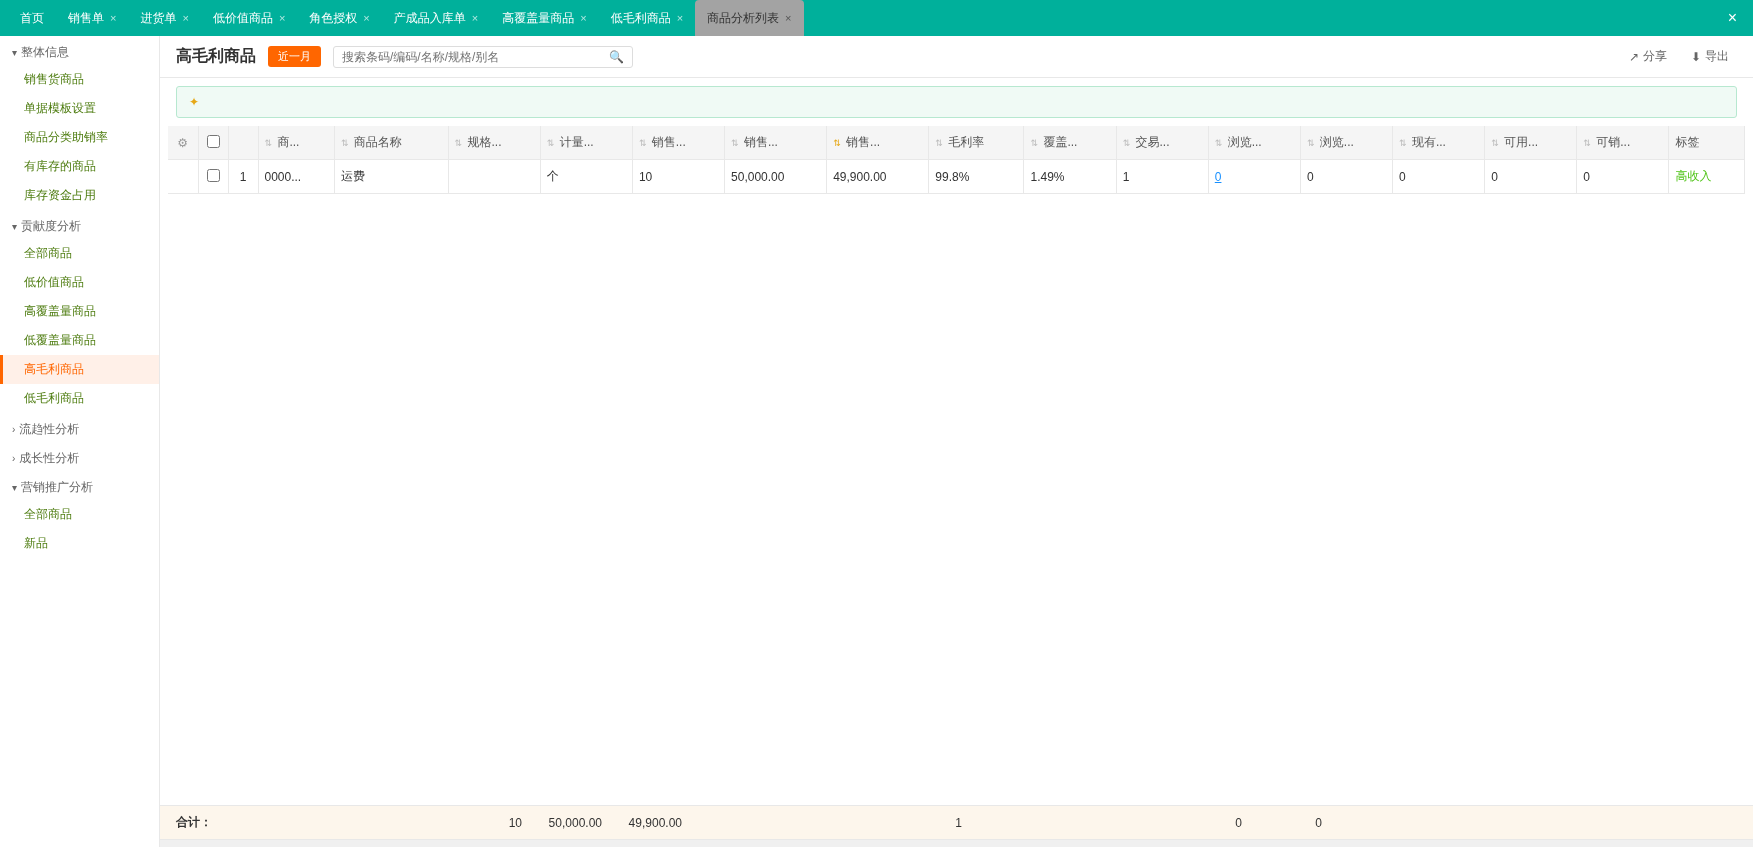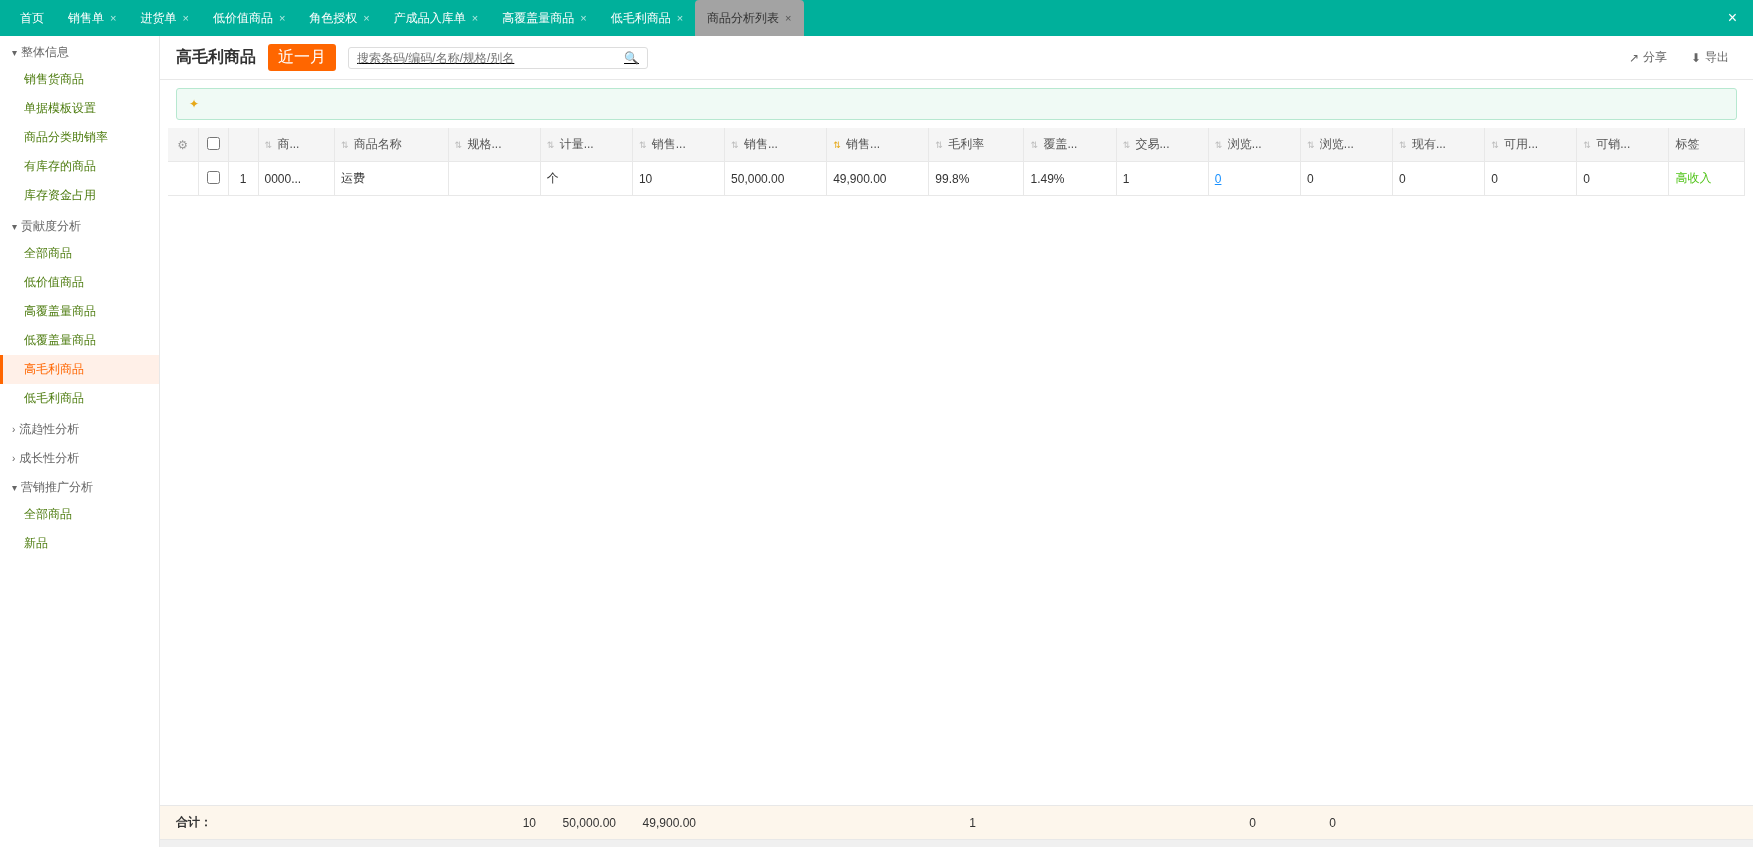--- a/index.html
+++ b/index.html
@@ -103,31 +103,30 @@
       color: #333;
       white-space: nowrap;
     }
     .filter-btn {
       background: #ff6600;
       color: #fff;
       border: none;
       border-radius: 3px;
       padding: 3px 10px;
       cursor: pointer;
-      font-size: 16px;
+      font-size: 11px;
     }
     .search-box {
       display: flex;
       align-items: center;
       border: 1px solid #ddd;
       border-radius: 3px;
       padding: 3px 8px;
       flex: 1;
       max-width: 300px;
-      text-decoration: underline;
     }
     .search-box input {
       border: none;
       outline: none;
       font-size: 12px;
       flex: 1;
       color: #999;
     }
     .search-box .search-icon { color: #999; cursor: pointer; }
     .header-actions { margin-left: auto; display: flex; gap: 8px; align-items: center; }
@@ -201,21 +200,21 @@
       display: flex;
       align-items: center;
       padding: 8px 16px;
       background: #fdf6ec;
       border-top: 1px solid #e8e8e8;
       font-size: 12px;
       color: #333;
       flex-shrink: 0;
       gap: 0;
     }
-    .footer-label { margin-right: 20px; font-weight: bold; }
+    .footer-label { margin-right: 6px; font-weight: bold; }
     .footer-cell {
       min-width: 80px;
       padding: 0 6px;
       text-align: right;
     }
 
     
     .bottom-scrollbar {
       height: 8px;
       background: #f0f0f0;

